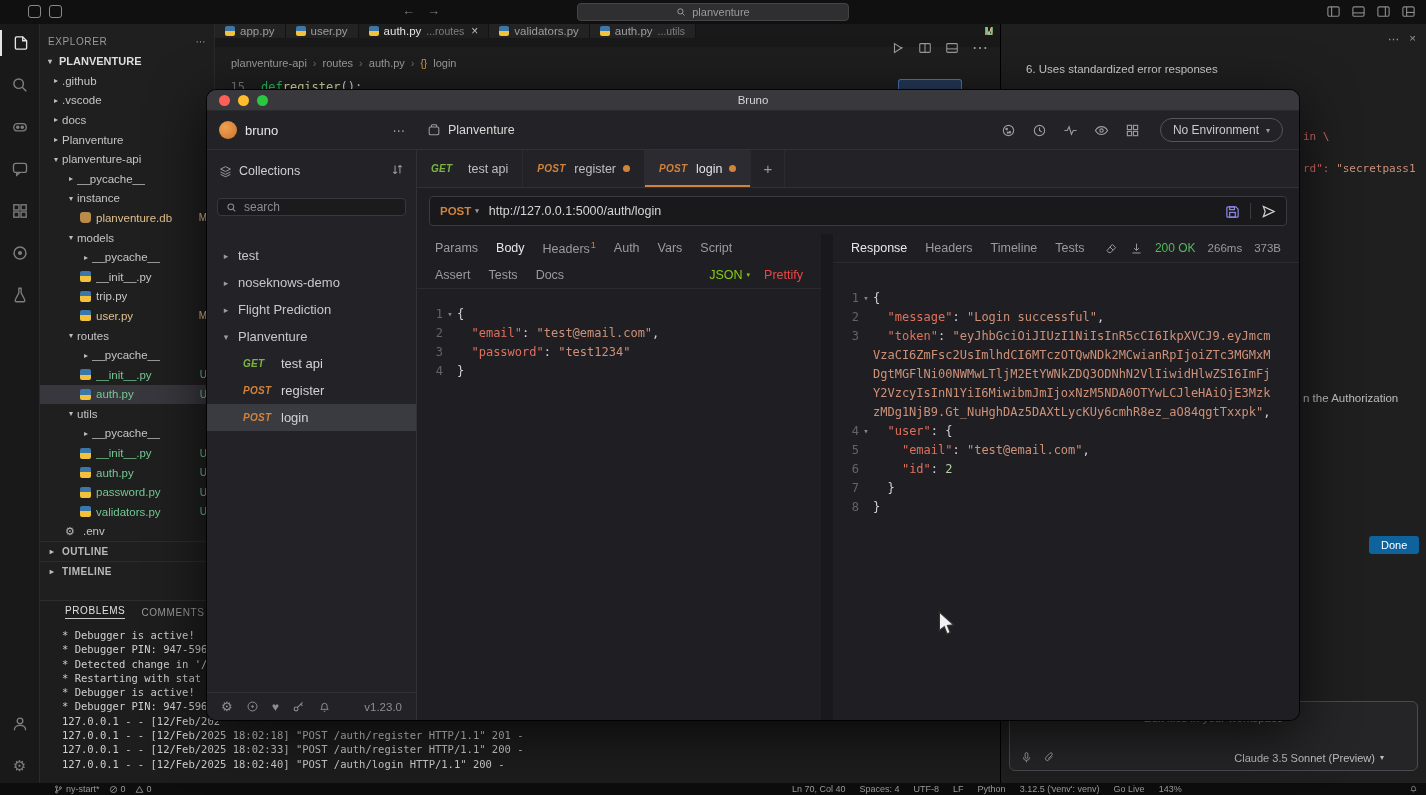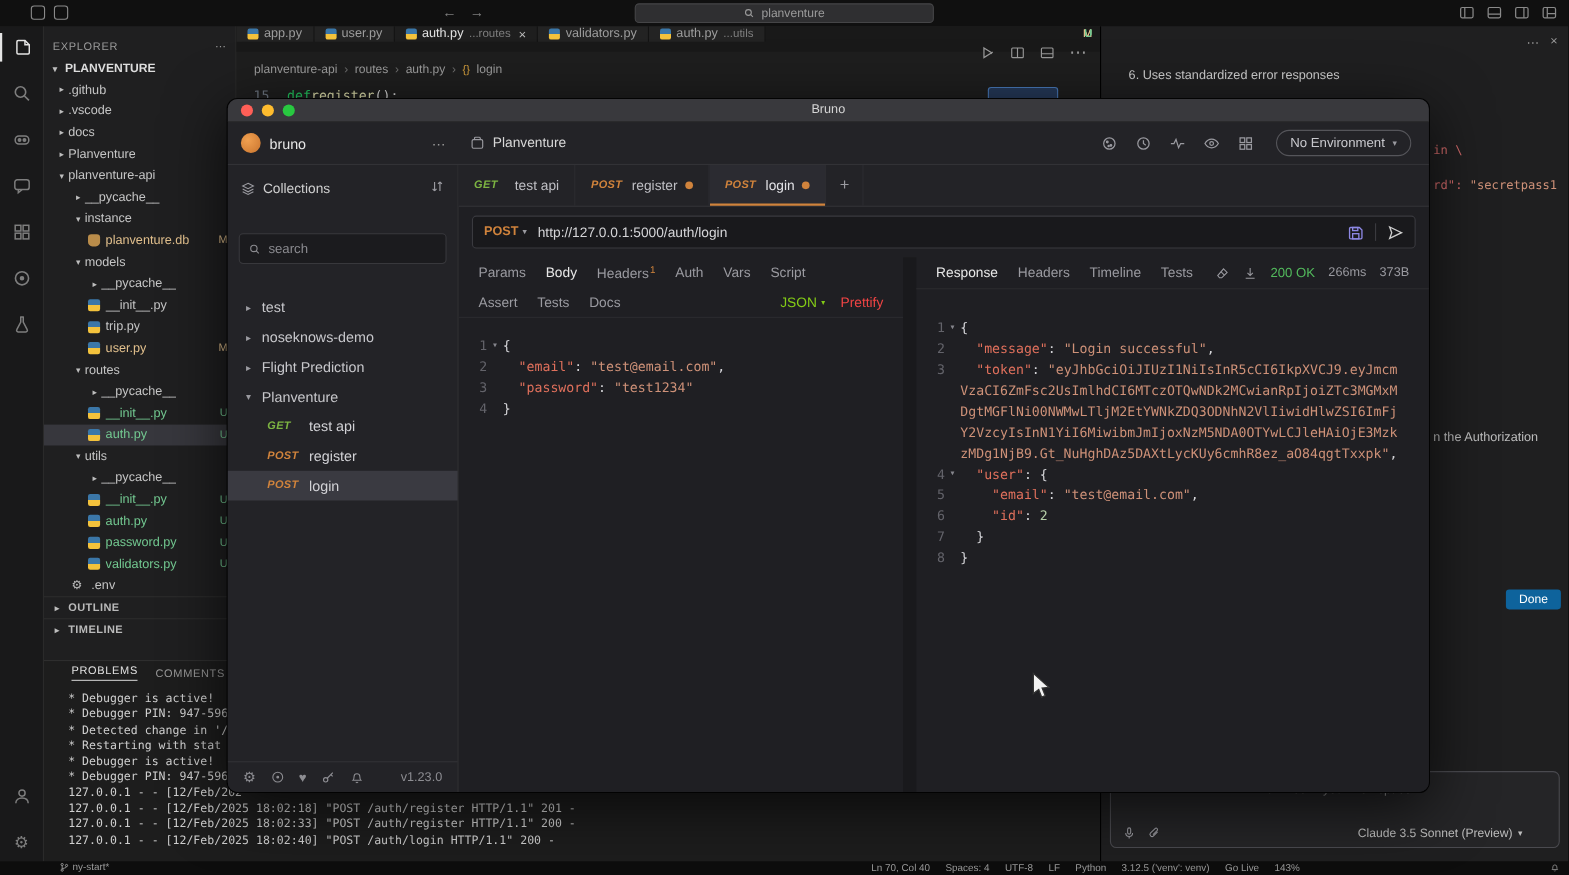--- a/index.html
+++ b/index.html
@@ -89,21 +89,21 @@
            border-top:1px solid #2e2e2e; z-index:1; }
   .panel-tabs { height:22px; display:flex; gap:16px; padding-left:25px; align-items:center;
                 font-size:10px; letter-spacing:.6px; color:#9a9a9a; }
   .ptab-active { color:#e0e0e0; border-bottom:1px solid #c8c8c8; padding-bottom:2px; }
   .pout { padding:5px 0 0 22px; font-family:"DejaVu Sans Mono", monospace; font-size:10.5px;
           line-height:14.3px; color:#cfcfcf; white-space:pre; }
 
   
   .statusbar { position:absolute; left:0; right:0; bottom:0; height:12px; background:#0d0d0d;
                font-size:9px; color:#9a9a9a; z-index:1; }
-  .sb-left { position:absolute; left:54px; top:0; height:12px; display:flex; align-items:center; gap:9px;flex-direction:column; }
+  .sb-left { position:absolute; left:54px; top:0; height:12px; display:flex; align-items:center; gap:9px; }
   .sb-right { position:absolute; left:792px; top:0; height:12px; display:flex; align-items:center; gap:14px; white-space:nowrap; }
   .sb-bell { position:absolute; right:8px; top:1px; color:#8a8a8a; }
   .sb-item { display:flex; align-items:center; gap:3px; }
 
   
   .bruno { position:absolute; left:207px; top:90px; width:1092px; height:630px; background:#222226;
            border-radius:9px; box-shadow:0 12px 55px rgba(0,0,0,.7), 0 0 0 1px #050505; z-index:10;
            overflow:hidden; font-size:12.5px; color:#c8c8cc; }
   .b-titlebar { height:21px; background:#39393d; border-bottom:1px solid #2a2a2c; position:relative;
                 display:flex; align-items:center; }
@@ -116,21 +116,21 @@
   .b-brandname { color:#e6e6e6; font-size:13px; }
   .b-brand .dots { margin-left:auto; color:#9a9a9a; }
   .b-workspace { display:flex; align-items:center; gap:7px; padding-left:10px; color:#d8d8d8; }
   .b-head-icons { margin-left:auto; display:flex; align-items:center; gap:16px; color:#9a9aa0; }
   .env-pill { margin:0 16px 0 20px; display:flex; align-items:center; gap:7px; border:1px solid #55555a;
               border-radius:14px; padding:4px 12px; font-size:12px; color:#c9c9ce; }
   .b-body { display:flex; height:570px; }
   .b-side { width:210px; flex:none; border-right:1px solid #323236; background:#232327; display:flex; flex-direction:column; }
   .coll-row { height:26px; margin-top:8px; display:flex; align-items:center; gap:7px; padding:0 12px; color:#cfcfcf; }
   .coll-row .sort { margin-left:auto; color:#9a9aa0; }
-  .b-search { margin:28px 10px 0; height:28px; background:#1b1b1e; border:1px solid #38383c; border-radius:4px;
+  .b-search { margin:14px 10px 0; height:18px; background:#1b1b1e; border:1px solid #38383c; border-radius:4px;
               display:flex; align-items:center; gap:7px; padding:0 8px; color:#8b8b90; font-size:12px; }
   .b-tree { flex:1; padding-top:26px; }
   .bt-row { height:27px; display:flex; align-items:center; gap:7px; padding-left:14px; color:#c7c7cb; font-size:13px; }
   .bt-row .chev { color:#9a9aa0; font-size:9px; width:10px; }
   .bt-req { height:27px; display:flex; align-items:center; gap:8px; padding-left:36px; font-size:13px; color:#d2d2d6; }
   .bt-req.sel { background:#3a3a41; }
   .meth { font-size:10px; font-weight:bold; letter-spacing:.3px; width:30px; flex:none;font-style:italic; }
   .m-GET { color:#7cb342; } .m-POST { color:#d0833c; }
   .b-footer { height:28px; border-top:1px solid #323236; display:flex; align-items:center; gap:13px;
               padding:0 14px; color:#8d8d92; }

